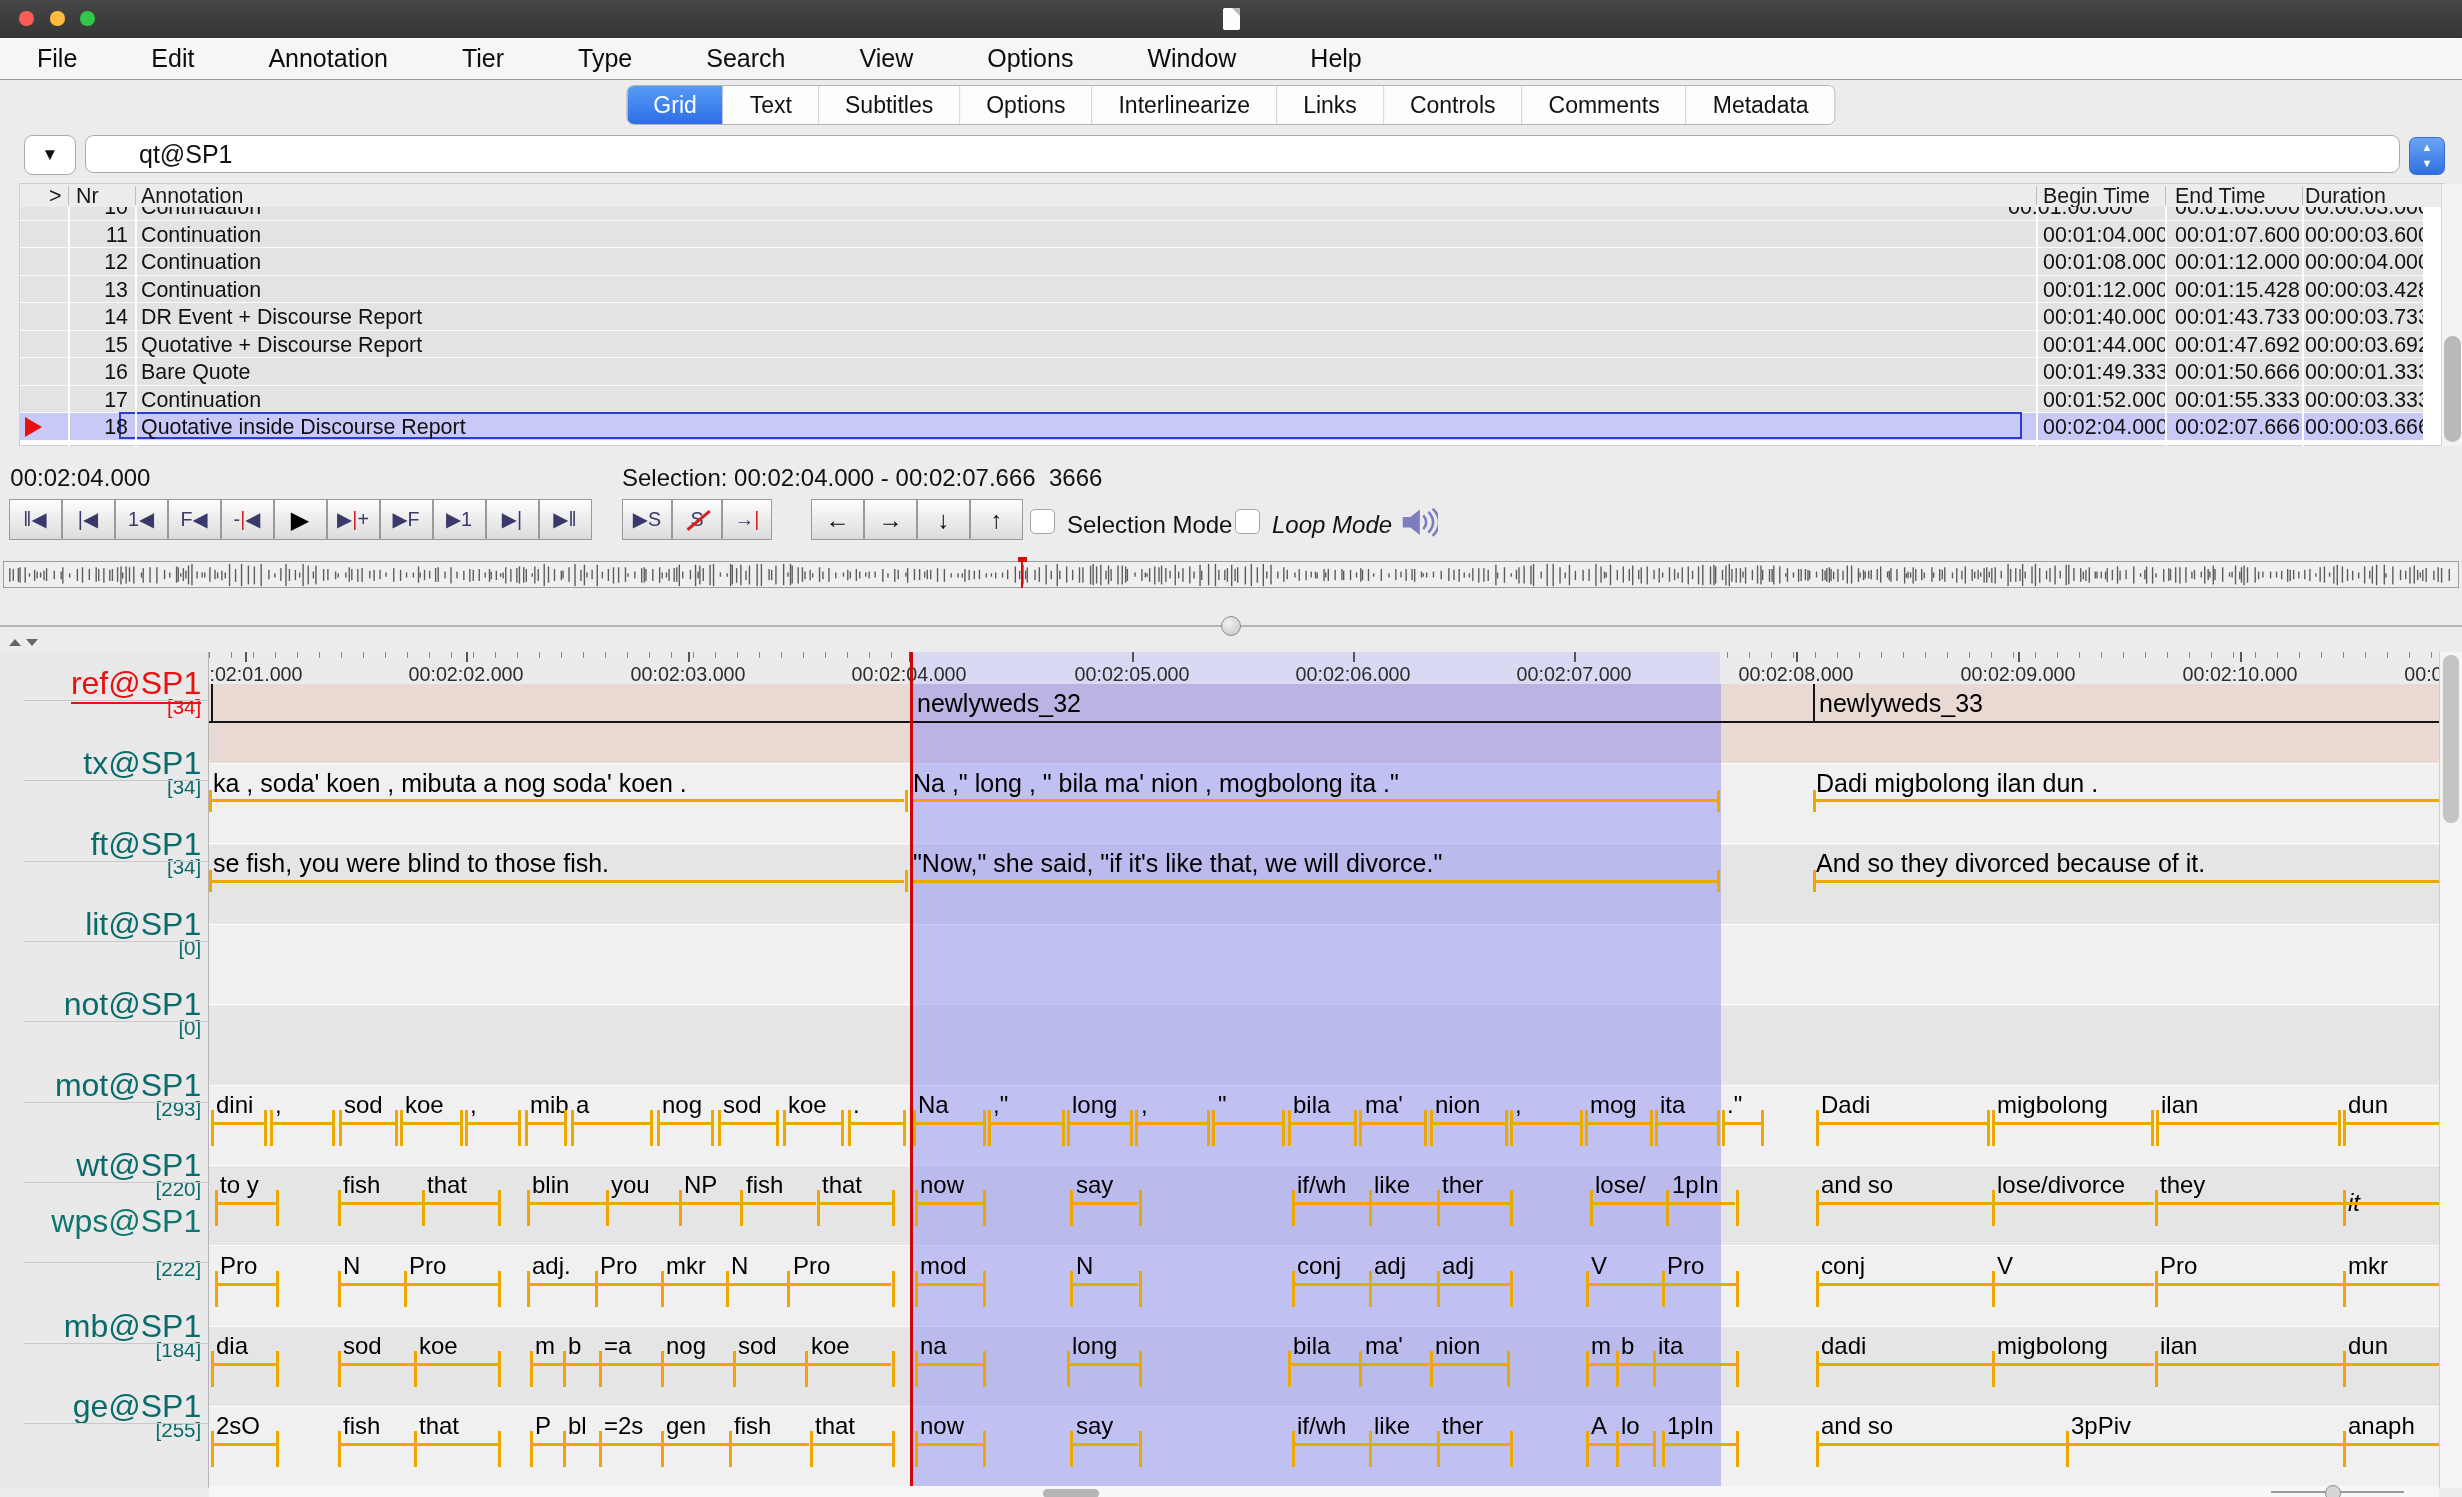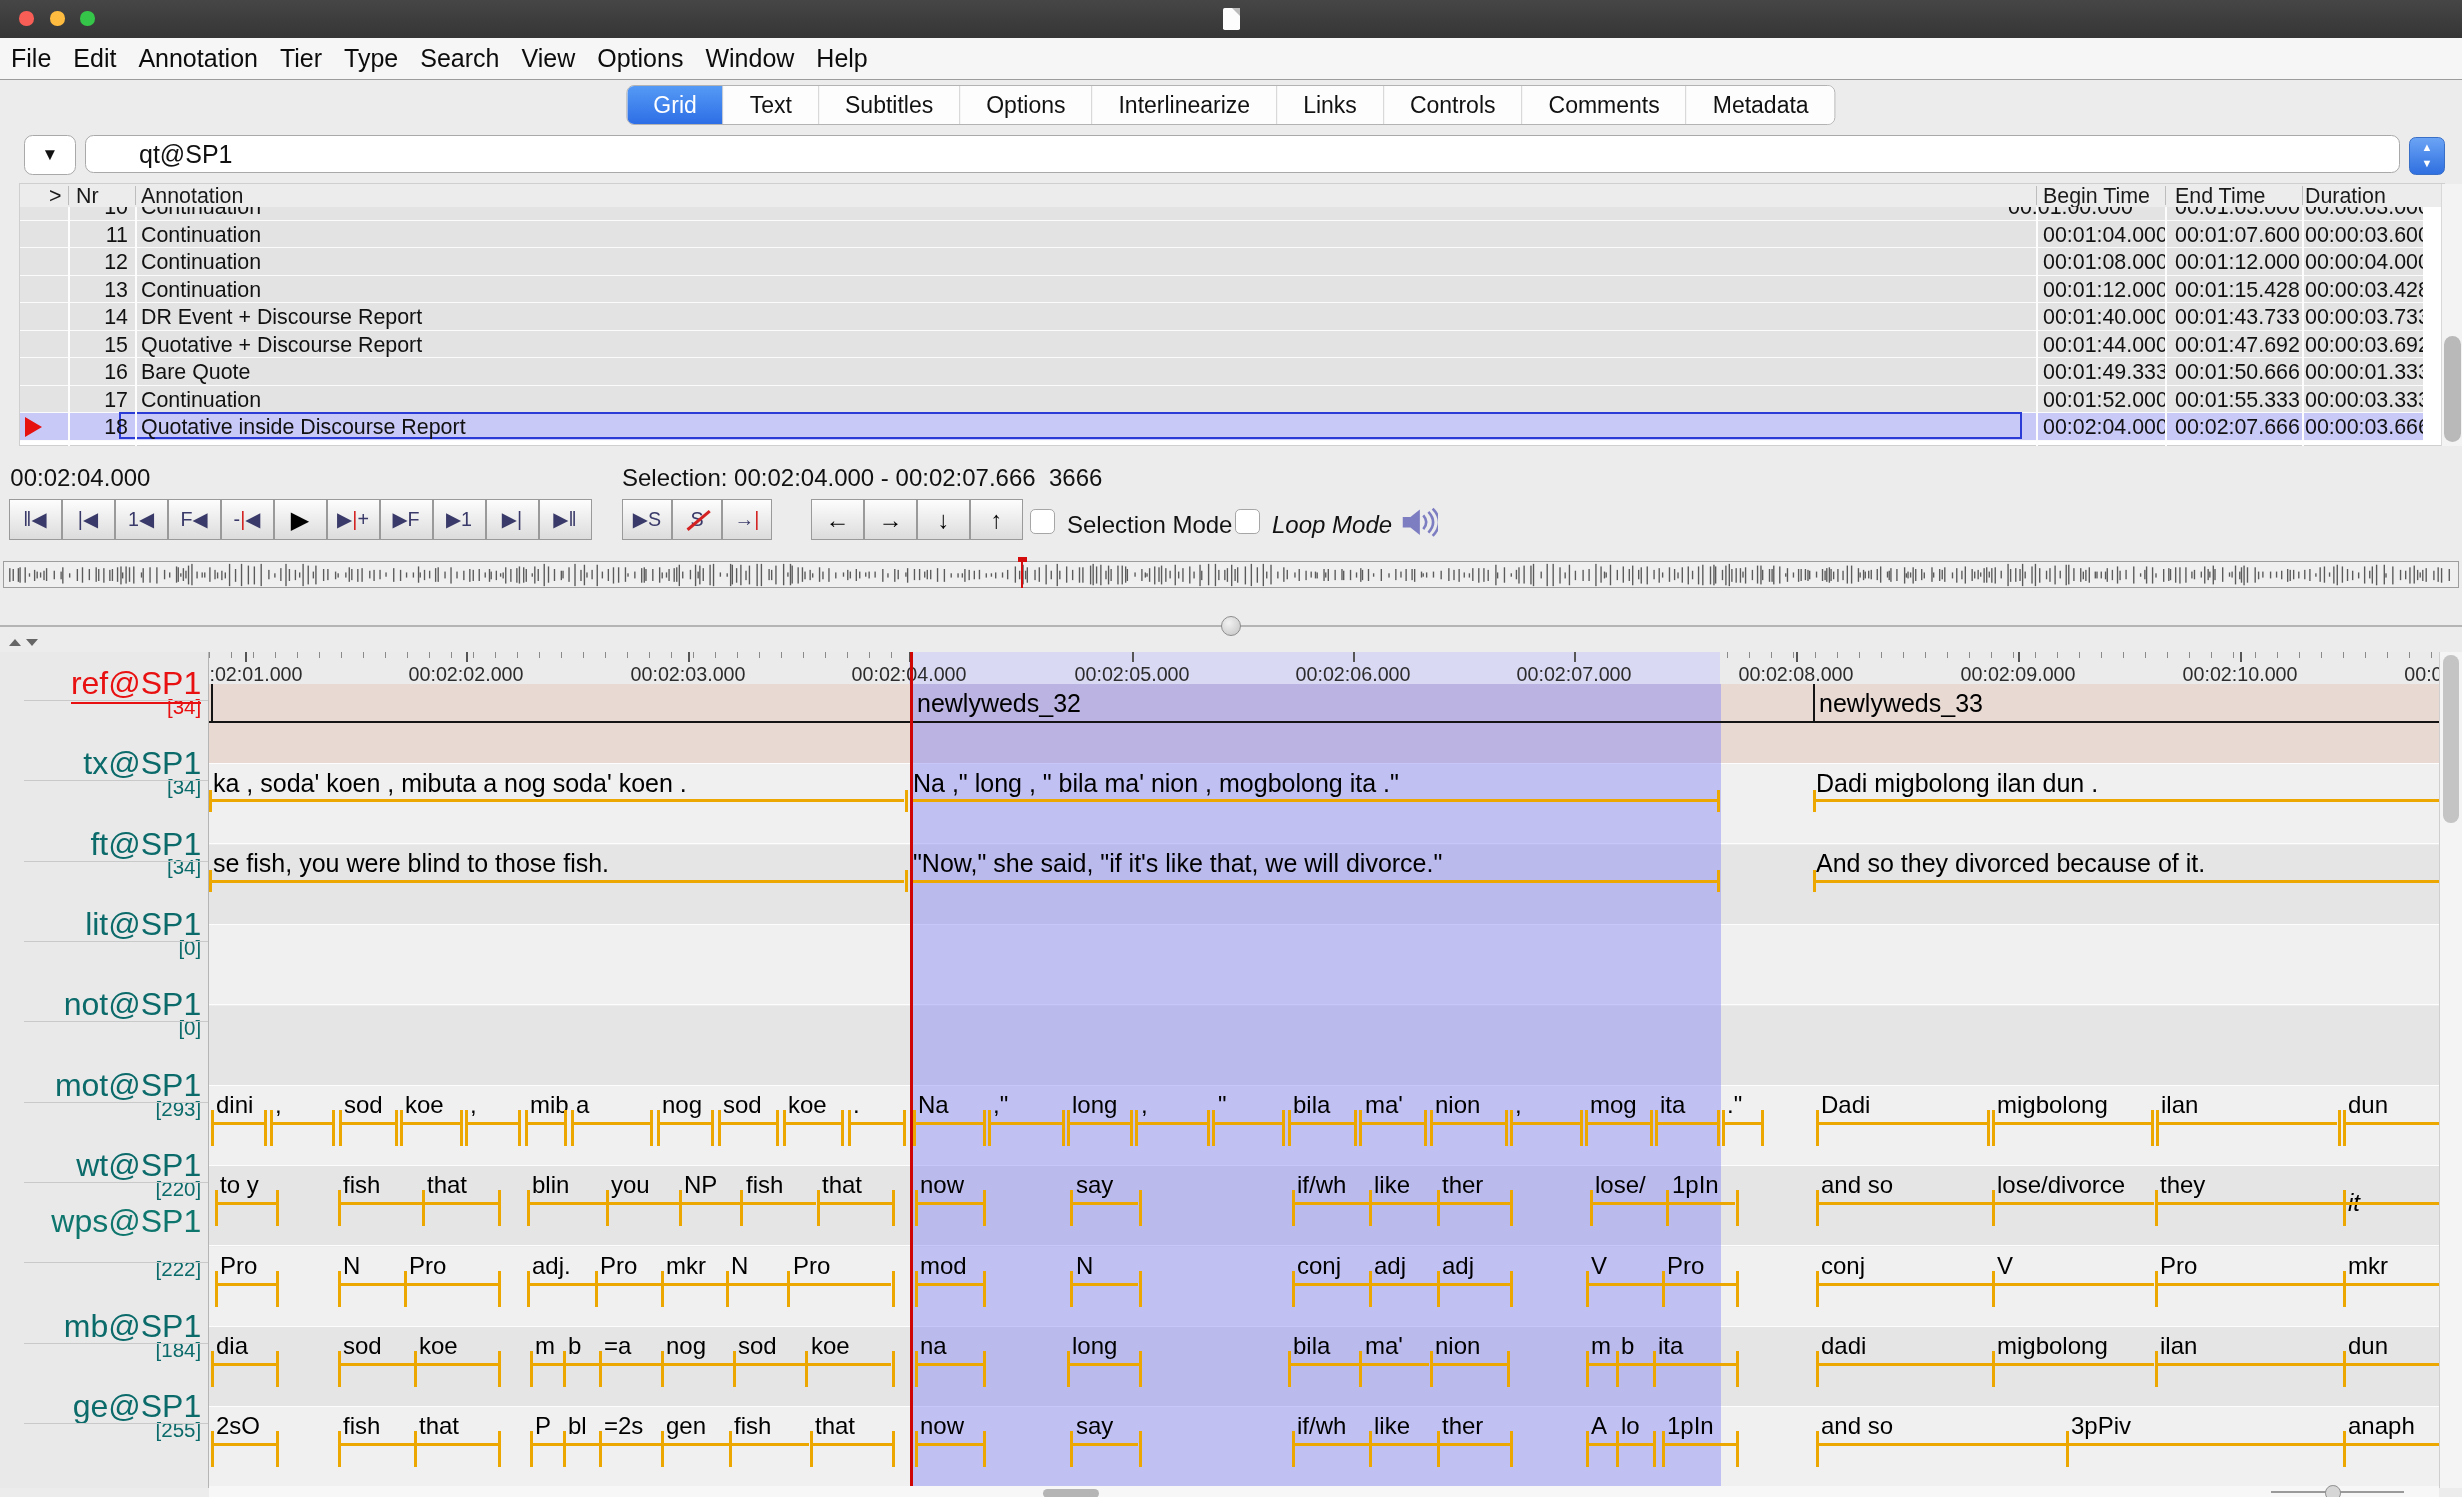--- a/index.html
+++ b/index.html
@@ -13,21 +13,21 @@
   #light-red{left:19px;background:#f95e56;}
   #light-yellow{left:50px;background:#fdbc40;}
   #light-green{left:80px;background:#35c649;}
   #title-wrap{left:0;top:0;width:2462px;height:38px;display:flex;align-items:center;justify-content:center;gap:8.5px;}
   #doc-icon{width:17px;height:22px;background:#fdfdfd;border-radius:1.7px;position:relative;}
   #doc-icon:after{content:"";position:absolute;right:0;top:0;border:4.3px solid #bbb;border-left-color:transparent;border-bottom-color:transparent;}
   #window-title{color:#dadada;font-size:23px;}
   
   #menubar{left:0;top:38px;width:2462px;height:41px;background:#f6f6f6;border-bottom:1.7px solid #9c9c9c;
            display:flex;align-items:center;}
-  .menu-item{font-size:25px;padding:0 11px;color:#0c0c0c;}
+  .menu-item{font-size:25px;padding:0 37px;color:#0c0c0c;}
   
   #tabstrip{top:85px;left:50%;transform:translateX(-50%);height:38px;display:flex;
             border:0.9px solid #b3b3b3;border-radius:7.7px;overflow:hidden;background:#fff;}
   .tab{font-size:23px;padding:5.1px 26px;border-right:0.9px solid #c6c6c6;display:flex;align-items:center;background:#fdfdfd;color:#111;}
   .tab:last-child{border-right:none;}
   .tab.active{background:linear-gradient(#559af5,#2e6ee6);color:#fff;}
   
   #combo-btn{left:24px;top:135px;width:50px;height:38px;background:#fff;border:0.9px solid #a9a9a9;border-radius:8.5px;
              display:flex;align-items:center;justify-content:center;font-size:17px;color:#111;}
   #combo-field{left:85px;top:135px;width:2315px;height:38px;background:#fff;border:0.9px solid #a9a9a9;border-radius:8.5px;

